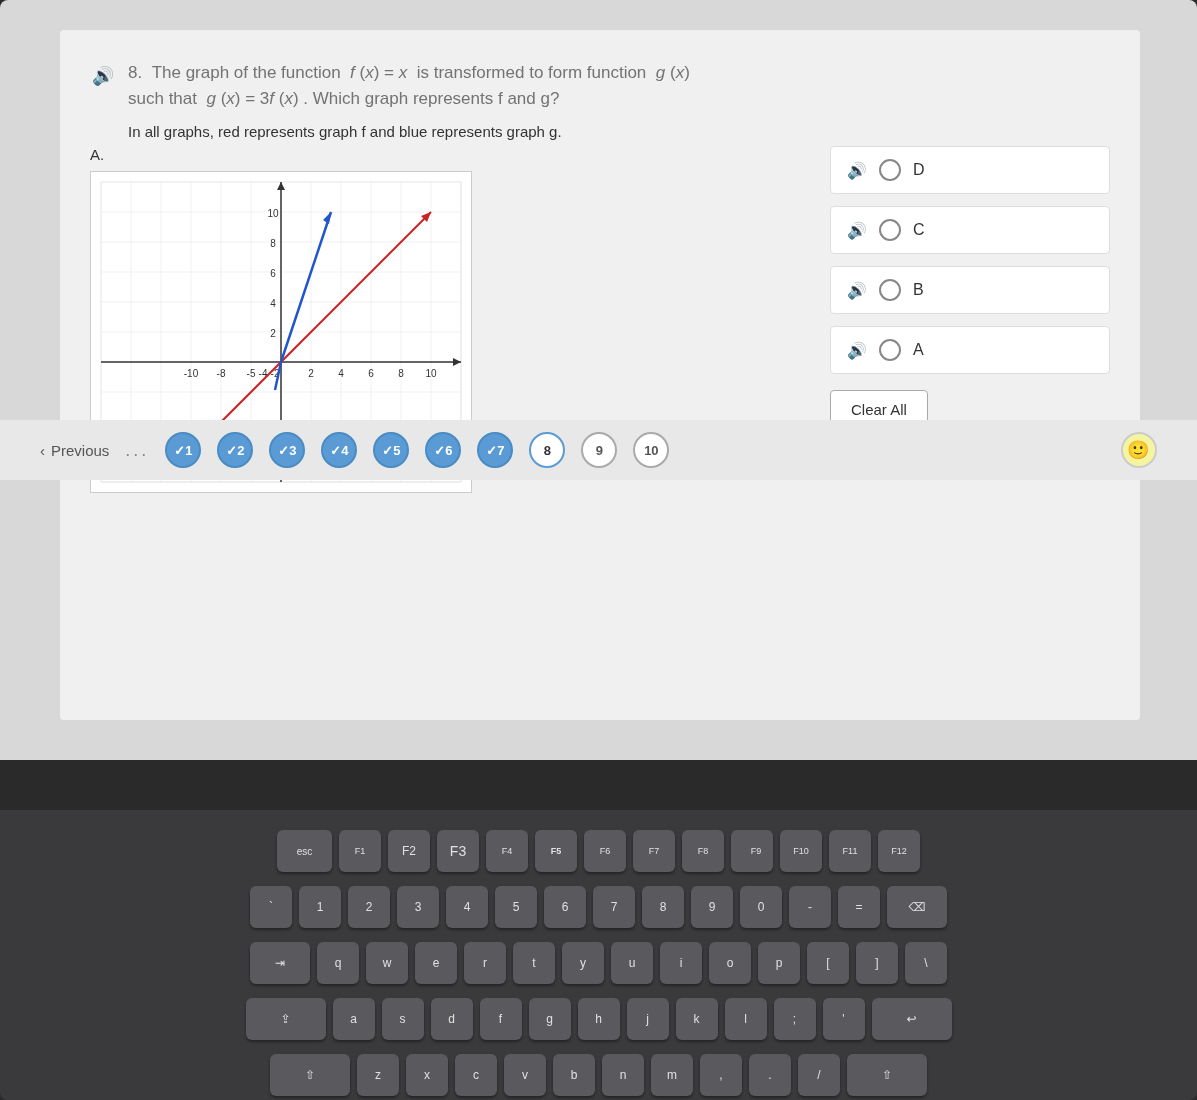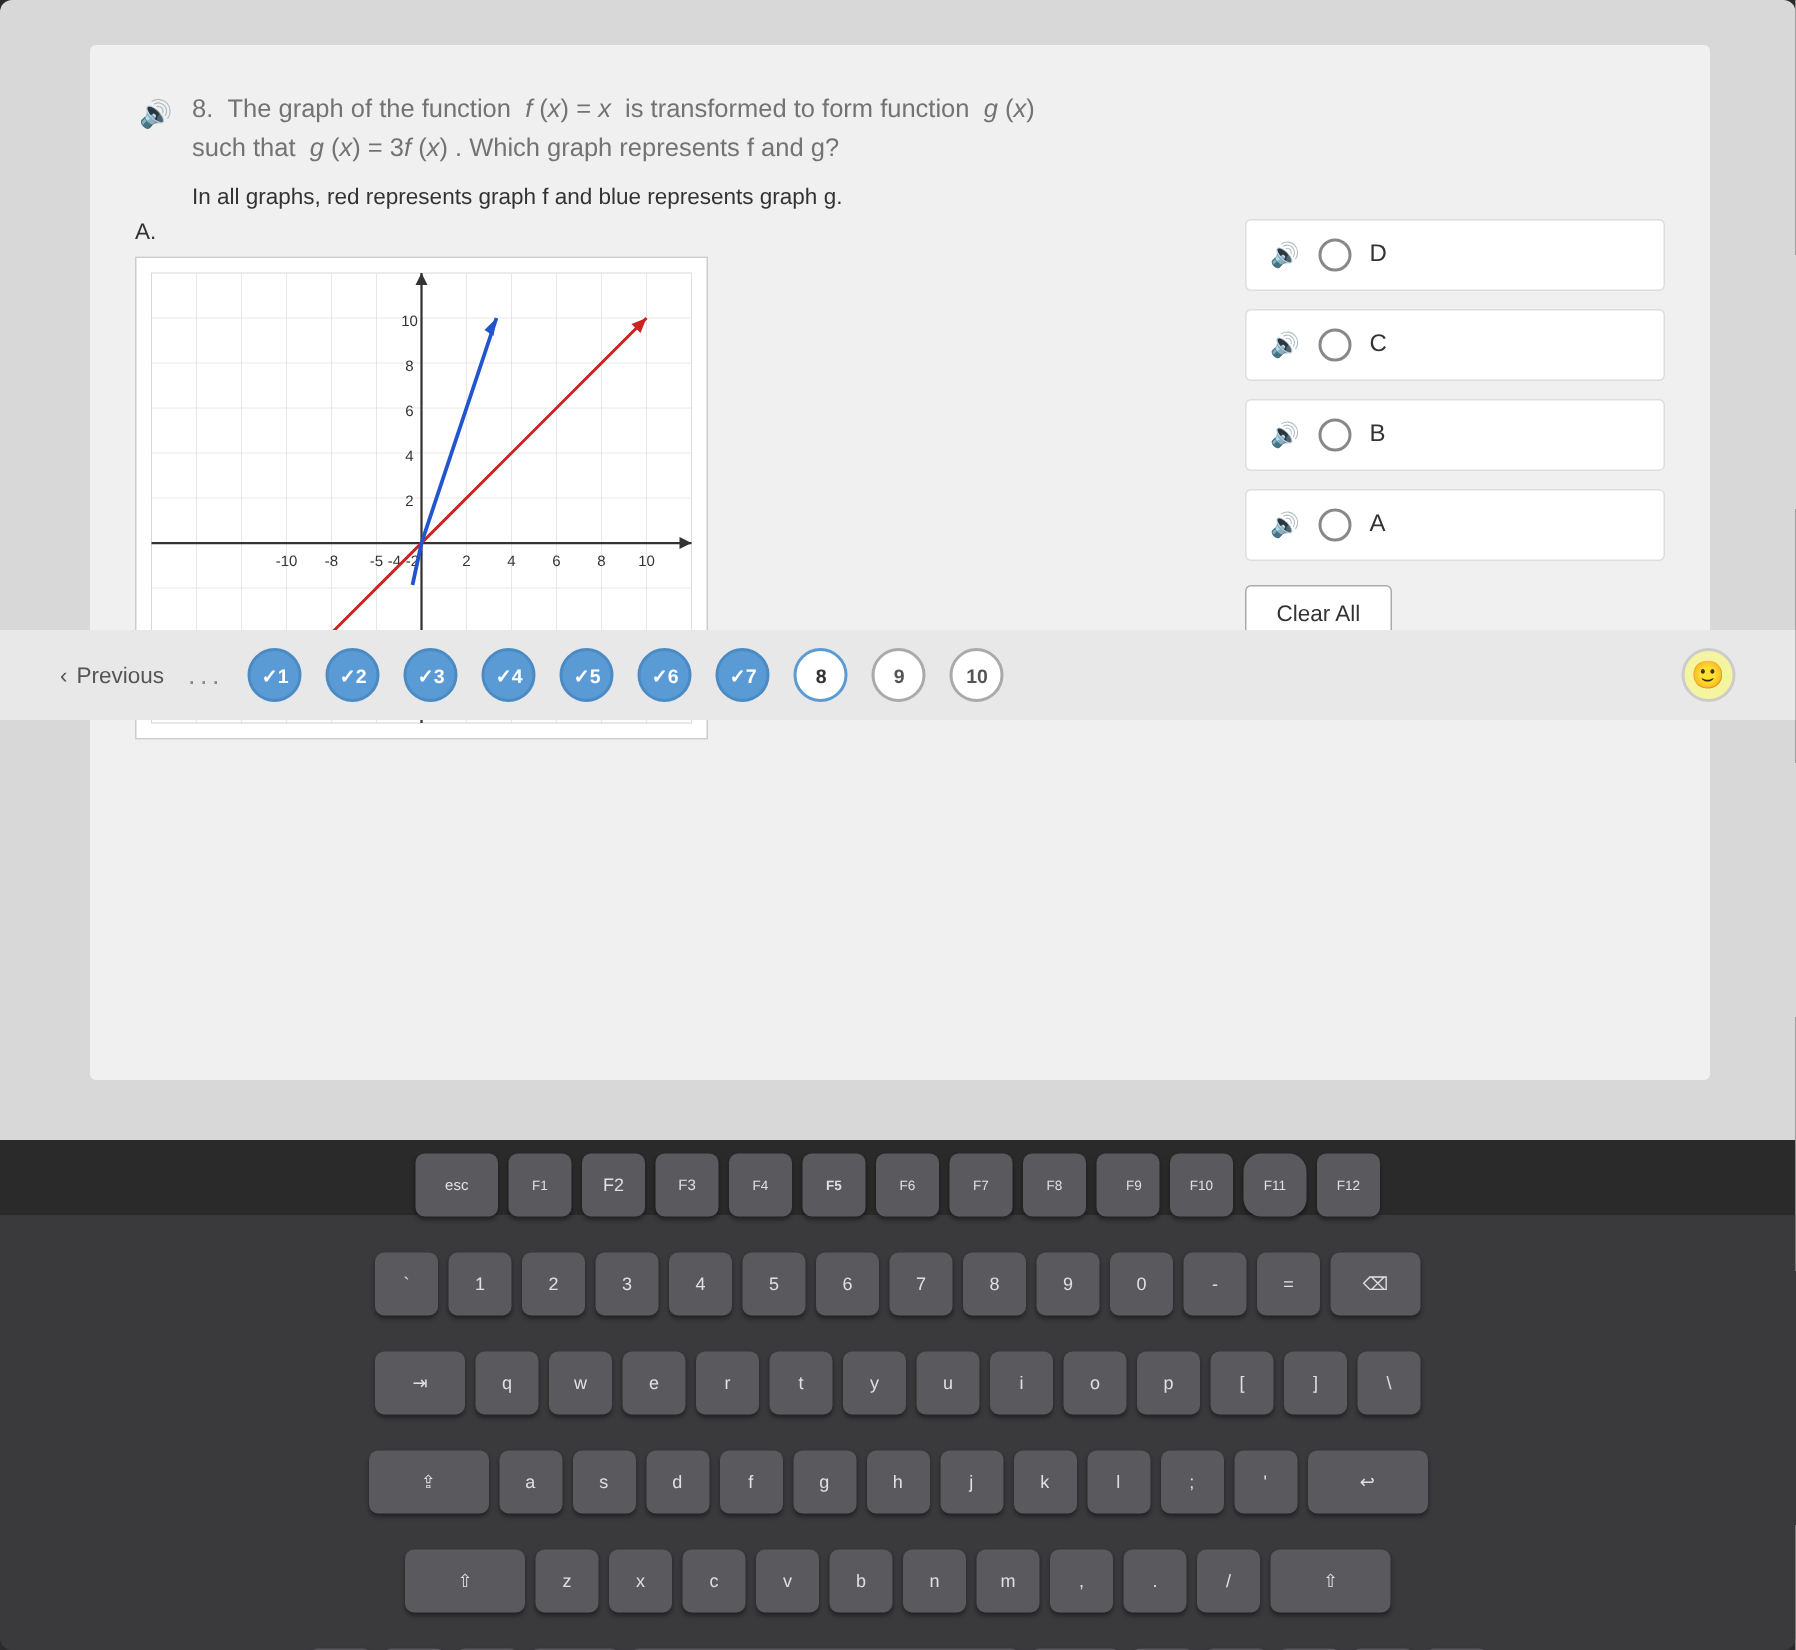--- a/index.html
+++ b/index.html
@@ -227,22 +227,21 @@
       position: absolute;
       bottom: 0;
       left: 0;
       width: 1197px;
       height: 290px;
       background: #3a3a3c;
       border-radius: 0 0 8px 8px;
       padding: 20px 30px;
       display: flex;
       flex-direction: column;
-      gap: 24px;
-      justify-content: center;
+      gap: 14px;
     }
 
     .kb-row {
       display: flex;
       gap: 7px;
       justify-content: center;
     }
 
     .kb-key {
       background: #5a5a5e;
@@ -432,29 +431,29 @@
   </div>
 
 </div>
 
 <div class="keyboard-area">
 
   <div class="kb-row">
     <div class="kb-key esc-key">esc</div>
     <div class="kb-key" style="font-size:9px;">F1</div>
     <div class="kb-key" style="font-size:12px;">F2</div>
-    <div class="kb-key" style="font-size:10px;">F3</div>
+    <div class="kb-key" style="font-size:14px;">F3</div>
     <div class="kb-key" style="font-size:9px;">F4</div>
     <div class="kb-key" style="font-size:9px;font-weight:bold;">F5</div>
     <div class="kb-key" style="font-size:9px;">F6</div>
     <div class="kb-key" style="font-size:9px;">F7</div>
     <div class="kb-key" style="font-size:9px;">F8</div>
     <div class="kb-key" style="font-size:9px;padding-left:16px;">F9</div>
     <div class="kb-key" style="font-size:9px;">F10</div>
-    <div class="kb-key" style="font-size:9px;border-radius:12px;">F11</div>
+    <div class="kb-key" style="font-size:9px;">F11</div>
     <div class="kb-key" style="font-size:9px;">F12</div>
   </div>
 
   <div class="kb-row">
     <div class="kb-key">`</div>
     <div class="kb-key">1</div>
     <div class="kb-key">2</div>
     <div class="kb-key">3</div>
     <div class="kb-key">4</div>
     <div class="kb-key">5</div>

